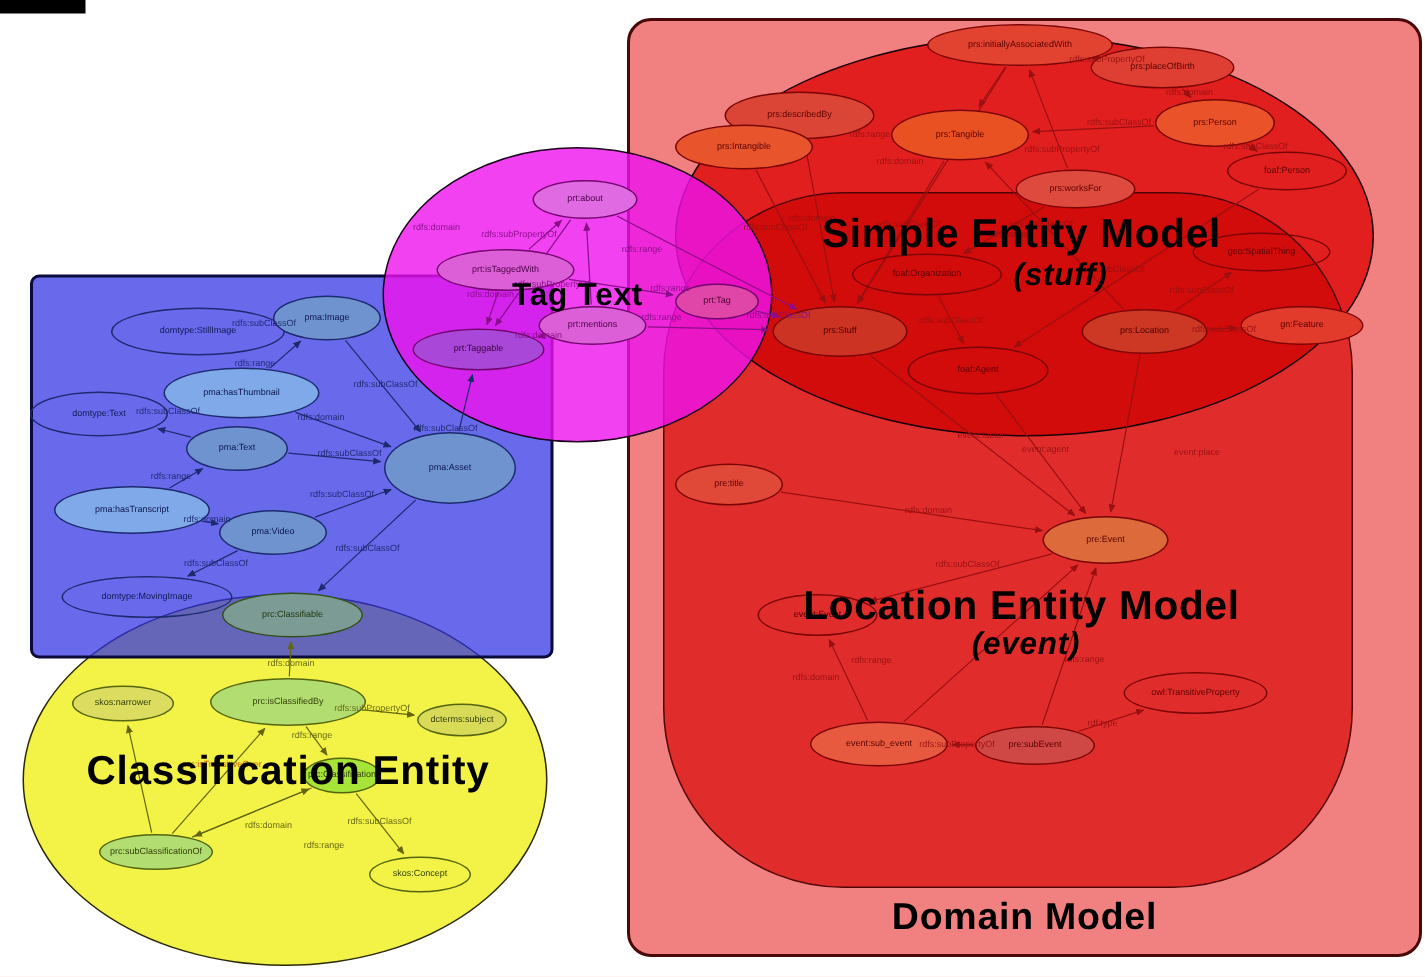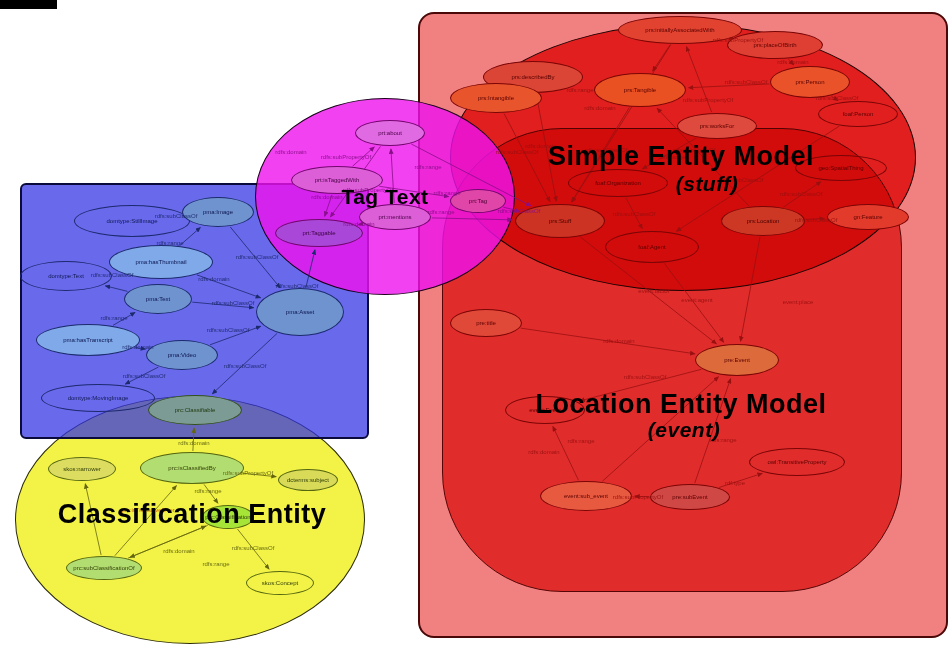--- a/index.html
+++ b/index.html
@@ -281,13 +281,14 @@
     </div>
     <div class="node" style="left: 246px; top: 571px; width: 68px; height: 24px; background: transparent; border: 1px solid rgb(85, 102, 15);">
       <span style="color: rgb(51, 64, 10);">skos:Concept</span>
     </div>
     <div class="title" style="left: 385px; top: 197px; font-size: 21px; font-weight: 700;">Tag Text</div>
     <div class="title" style="left: 681px; top: 156px; font-size: 27px; font-weight: 600;">Simple Entity Model</div>
     <div class="title" style="left: 707px; top: 184px; font-size: 21px; font-weight: 600; font-style: italic;">(stuff)</div>
     <div class="title" style="left: 681px; top: 404px; font-size: 27px; font-weight: 600;">Location Entity Model</div>
     <div class="title" style="left: 684px; top: 430px; font-size: 21px; font-weight: 600; font-style: italic;">(event)</div>
     <div class="title" style="left: 192px; top: 514px; font-size: 27px; font-weight: 600;">Classification Entity</div>
+    <div class="title" style="left: 683px; top: 612px; font-size: 25px; font-weight: 600;">Domain Model</div>
   </div>
 
 </body></html>

